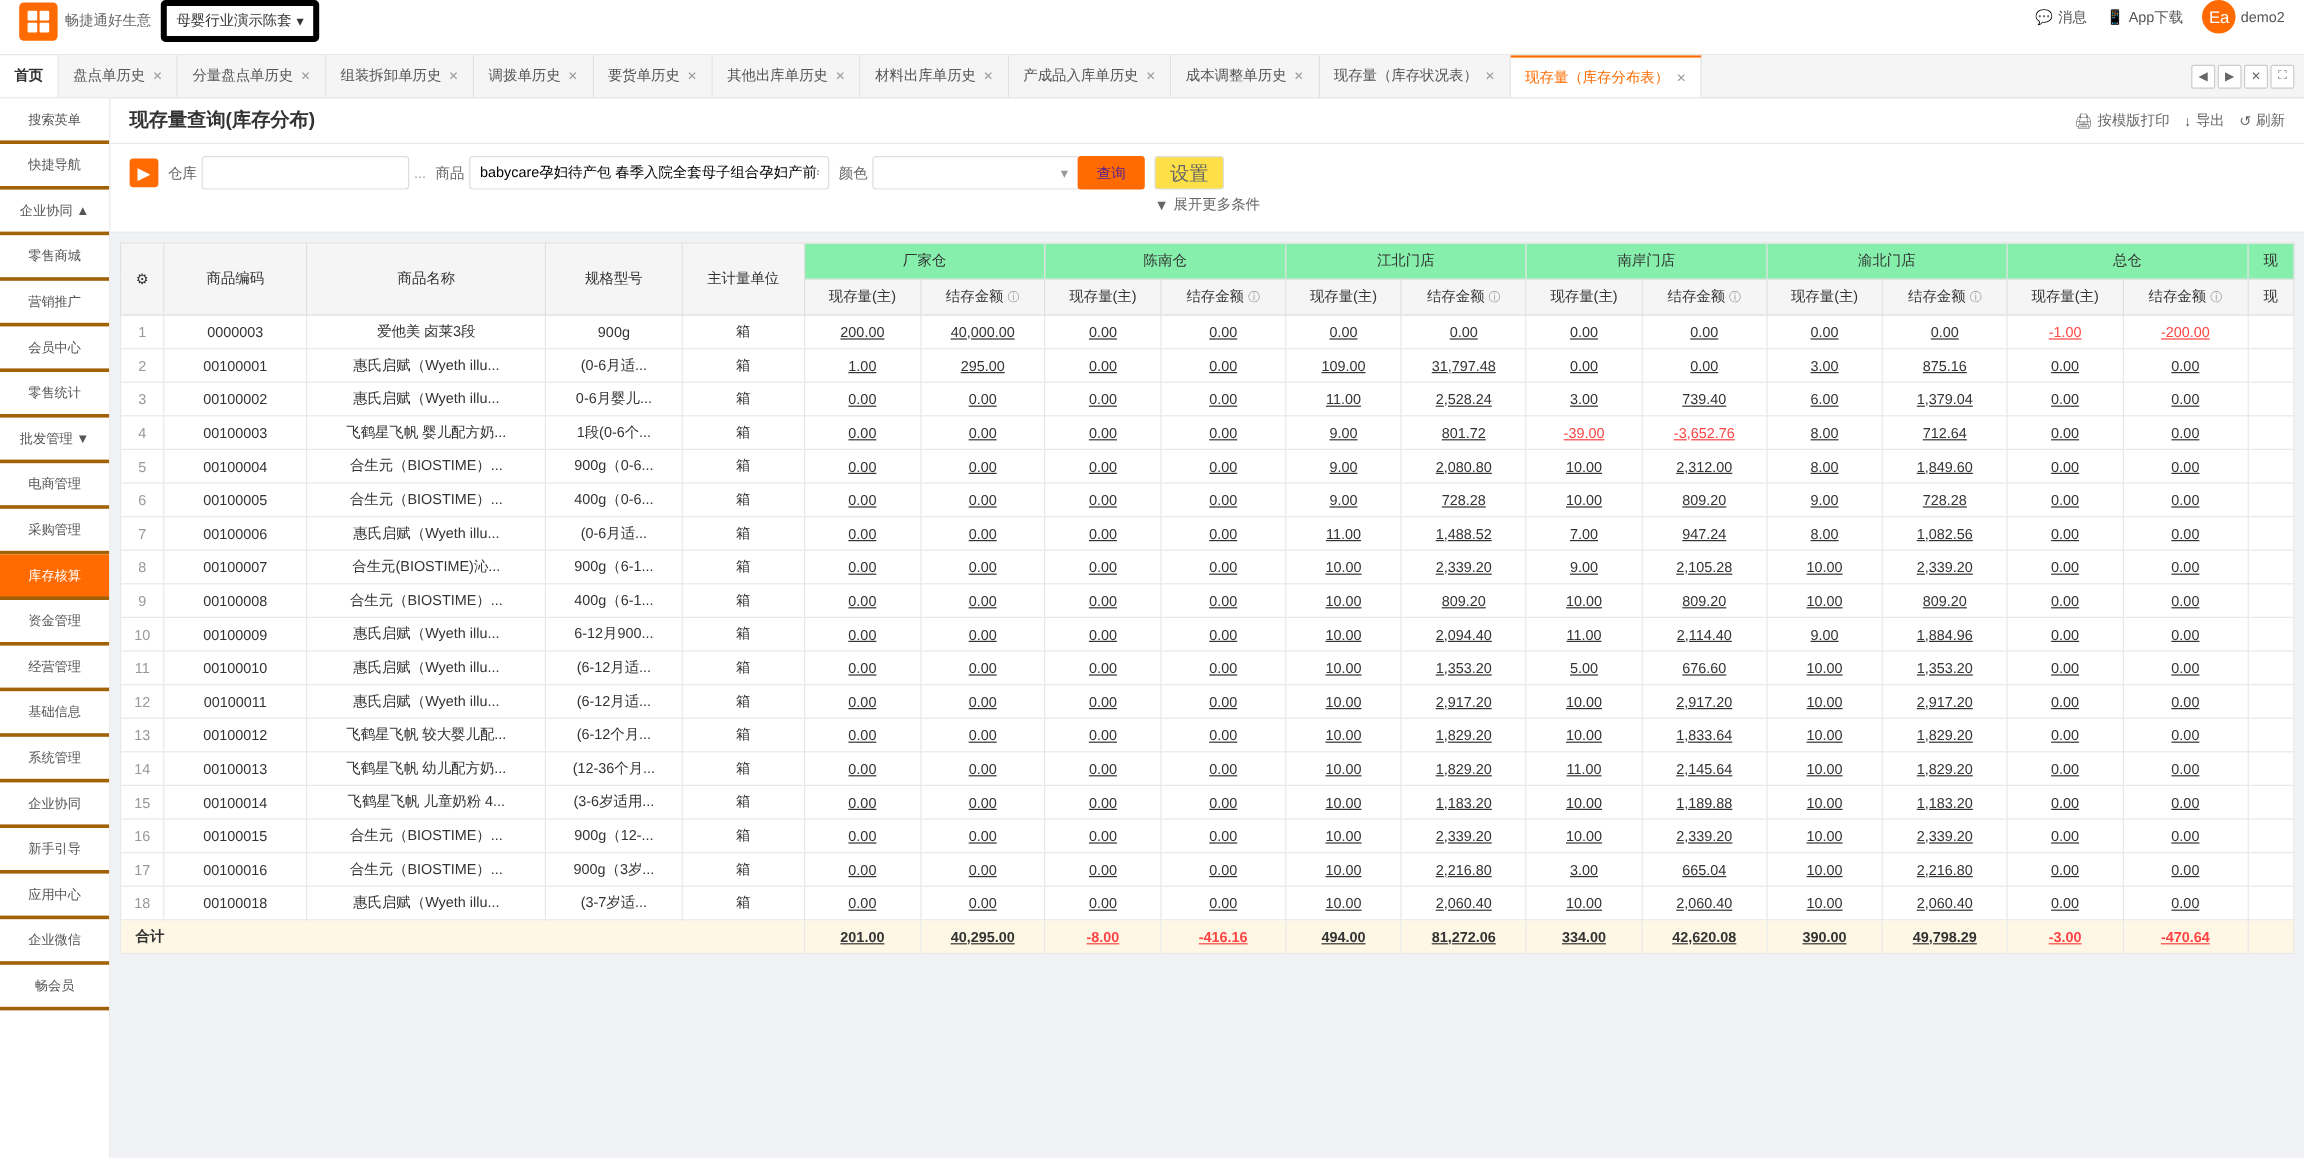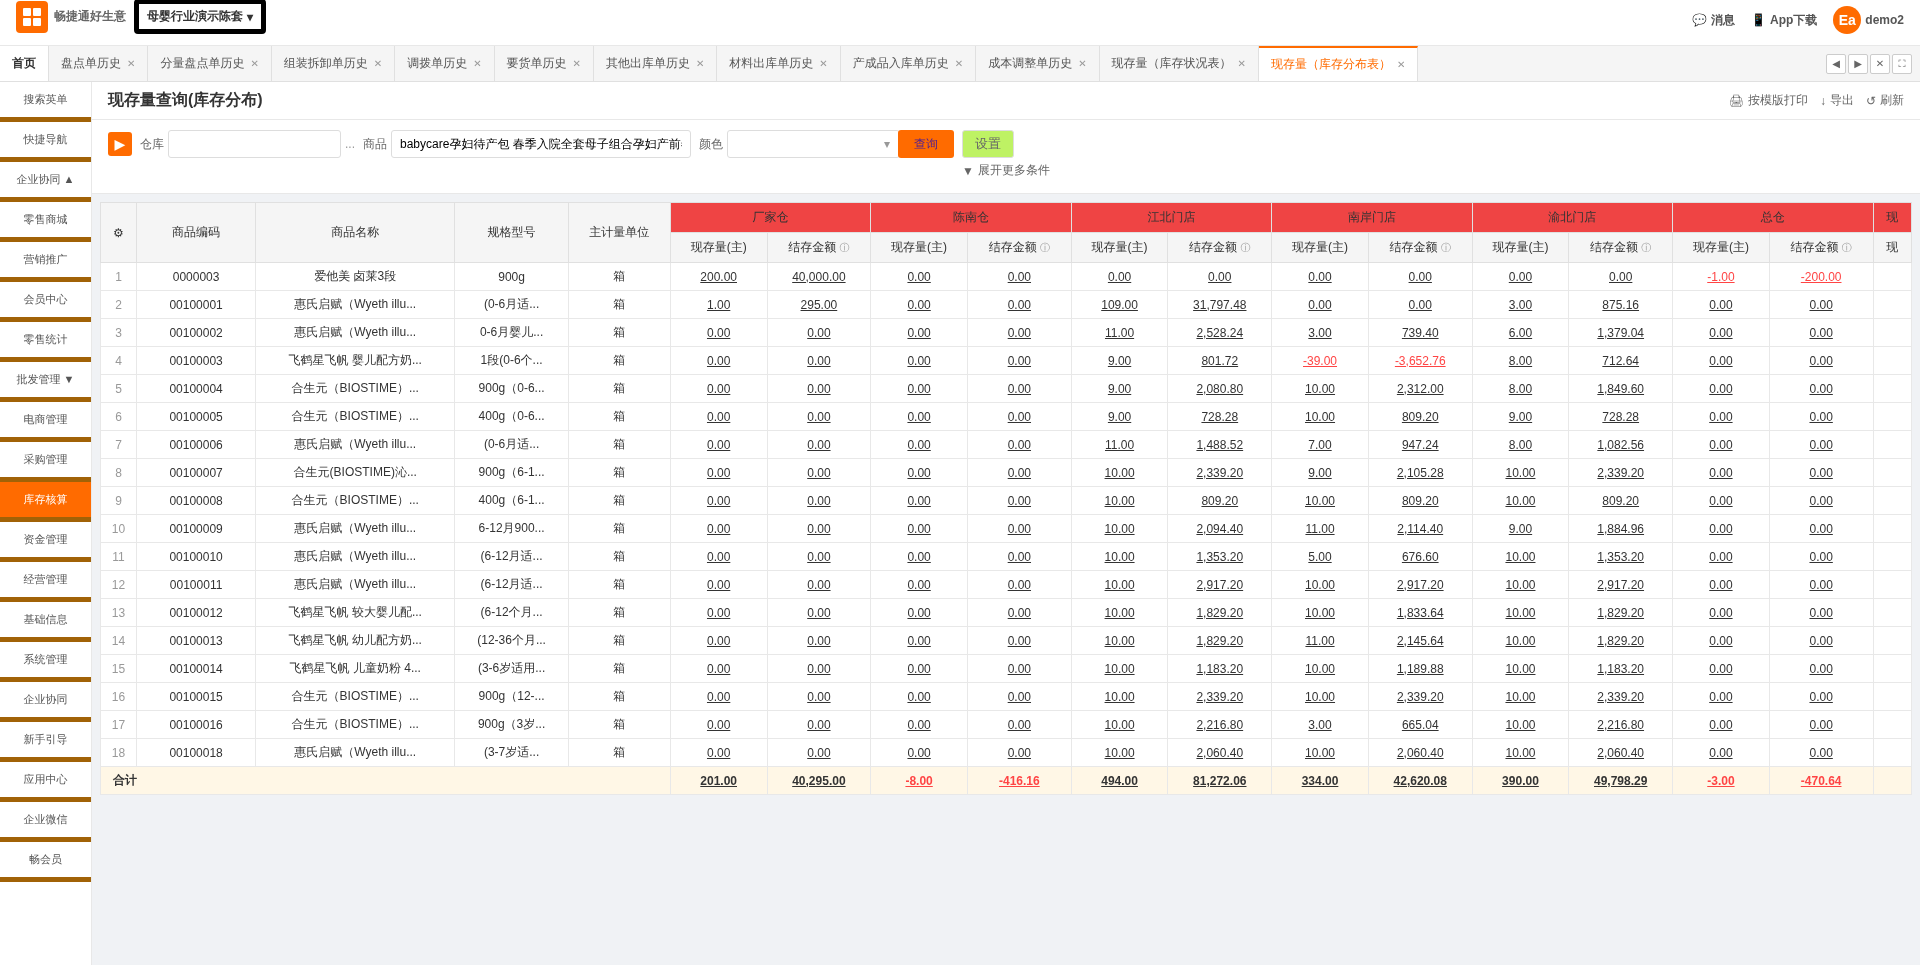--- a/index.html
+++ b/index.html
@@ -1,19 +1,19 @@
 <!DOCTYPE html>
 <html><head>
   <meta charset="utf-8">
   <style>
     * { box-sizing: border-box; margin: 0; padding: 0; }
     body { font-family: 'Microsoft YaHei', Arial, sans-serif; font-size: 12px; background: #f0f2f5; color: #333; overflow: hidden; }
 
     
-    .top-bar { height: 46px; background: #fff; display: flex; align-items: flex-end; padding: 11px 16px; border-bottom: 1px solid #e8e8e8; justify-content: space-between; font-weight: bold; }
+    .top-bar { height: 46px; background: #fff; display: flex; align-items: flex-start; padding: 0 16px; border-bottom: 1px solid #e8e8e8; justify-content: space-between; }
     .top-bar-left { display: flex; align-items: center; gap: 8px; }
     .logo-area { display: flex; align-items: center; gap: 6px; }
     .logo-icon { width: 32px; height: 32px; background: #ff6b00; border-radius: 4px; display: flex; align-items: center; justify-content: center; color: #fff; font-size: 10px; font-weight: bold; }
     .logo-text { font-size: 12px; color: #666; }
     .nav-selector { display: flex; align-items: center; gap: 4px; padding: 4px 8px; border: 5px solid #000000; border-radius: 4px; cursor: pointer; font-size: 12px; color: #333; }
     .top-bar-right { display: flex; align-items: center; gap: 16px; }
     .top-bar-action { display: flex; align-items: center; gap: 4px; cursor: pointer; color: #555; font-size: 12px; }
     .user-avatar { width: 28px; height: 28px; border-radius: 50%; background: #ff6b00; display: flex; align-items: center; justify-content: center; color: #fff; font-size: 14px; }
 
     
@@ -21,21 +21,21 @@
     .tab-item { display: flex; align-items: center; gap: 4px; padding: 0 12px; height: 36px; border-right: 1px solid #e0e0e0; cursor: pointer; white-space: nowrap; font-size: 12px; color: #555; background: #f5f5f5; flex-shrink: 0; }
     .tab-item.home { background: #fff; color: #333; font-weight: bold; }
     .tab-item.active { background: #fff; color: #ff6b00; border-top: 2px solid #ff6b00; }
     .tab-item .close-btn { font-size: 10px; color: #999; cursor: pointer; margin-left: 2px; }
     .tab-nav { display: flex; align-items: center; gap: 2px; padding: 0 8px; margin-left: auto; }
     .tab-nav-btn { width: 20px; height: 20px; display: flex; align-items: center; justify-content: center; cursor: pointer; color: #666; border: 1px solid #ccc; border-radius: 2px; background: #fff; font-size: 10px; }
 
     
     .layout { display: flex; height: calc(100vh - 82px); }
     .sidebar { width: 92px; background: #fff; border-right: 1px solid #e8e8e8; flex-shrink: 0; overflow-y: auto; }
-    .sidebar-item { padding: 10px 4px; text-align: center; cursor: pointer; color: #555; font-size: 11px; border-bottom: 5px solid #a16207; }
+    .sidebar-item { padding: 10px 4px; text-align: center; cursor: pointer; color: #555; font-size: 11px; border-bottom: 3px solid #a16207; }
     .sidebar-item.active { background: #ff6b00; color: #fff; }
 
     
     .main-content { flex: 1; overflow: hidden; display: flex; flex-direction: column; }
 
     
     .page-header { background: #fff; padding: 8px 16px; border-bottom: 1px solid #e8e8e8; display: flex; align-items: center; justify-content: space-between; }
     .page-title { font-size: 16px; font-weight: bold; color: #333; }
     .header-actions { display: flex; align-items: center; gap: 12px; }
     .header-action-btn { display: flex; align-items: center; gap: 4px; cursor: pointer; color: #666; font-size: 12px; }
@@ -43,28 +43,28 @@
     
     .filter-area { background: #fff; padding: 10px 16px; border-bottom: 1px solid #e8e8e8; }
     .filter-row { display: flex; align-items: center; gap: 8px; flex-wrap: nowrap; }
     .filter-expand-btn { width: 24px; height: 24px; background: #ff6b00; color: #fff; border: none; border-radius: 3px; cursor: pointer; display: flex; align-items: center; justify-content: center; font-size: 14px; flex-shrink: 0; }
     .filter-field { display: flex; align-items: center; gap: 4px; }
     .filter-label { color: #666; font-size: 12px; white-space: nowrap; }
     .filter-input { border: 1px solid #ddd; border-radius: 3px; padding: 4px 8px; font-size: 12px; height: 28px; min-width: 80px; }
     .filter-input-wide { min-width: 300px; }
     .filter-dots { color: #999; }
     .filter-query-btn { background: #ff6b00; color: #4c1d95; border: none; border-radius: 3px; padding: 4px 16px; cursor: pointer; font-size: 12px; height: 28px; }
-    .filter-set-btn { background: #bef264; color: #666; border: 1px solid #ddd; border-radius: 3px; padding: 4px 12px; cursor: pointer; font-size: 13px; height: 28px; }
+    .filter-set-btn { background: #fde047; color: #666; border: 1px solid #ddd; border-radius: 3px; padding: 4px 12px; cursor: pointer; font-size: 16px; height: 28px; }
     .expand-more { display: flex; align-items: center; justify-content: center; gap: 4px; color: #666; cursor: pointer; font-size: 12px; padding: 4px 0; }
 
     
     .table-area { flex: 1; overflow: auto; padding: 8px; }
     .data-table { width: 100%; border-collapse: collapse; background: #fff; font-size: 12px; }
     .data-table th { background: #f5f5f5; border: 1px solid #e0e0e0; padding: 6px 8px; text-align: center; font-weight: normal; white-space: nowrap; color: #333; }
-    .data-table th.group-header { background: #ef4444; }
+    .data-table th.group-header { background: #86efac; }
     .data-table td { border: 1px solid #e8e8e8; padding: 5px 8px; text-align: center; white-space: nowrap; }
     .data-table tr.summary-row td { background: #fff7e6; font-weight: bold; }
     .col-serial { width: 36px; color: #999; }
     .col-code { min-width: 90px; }
     .col-name { min-width: 130px; text-align: left; }
     .col-spec { min-width: 80px; }
     .col-unit { min-width: 60px; }
     .num-cell { color: #333; text-decoration: underline; cursor: pointer; }
     .num-cell.negative { color: #f44; }
     .settings-icon-cell { width: 30px; }

